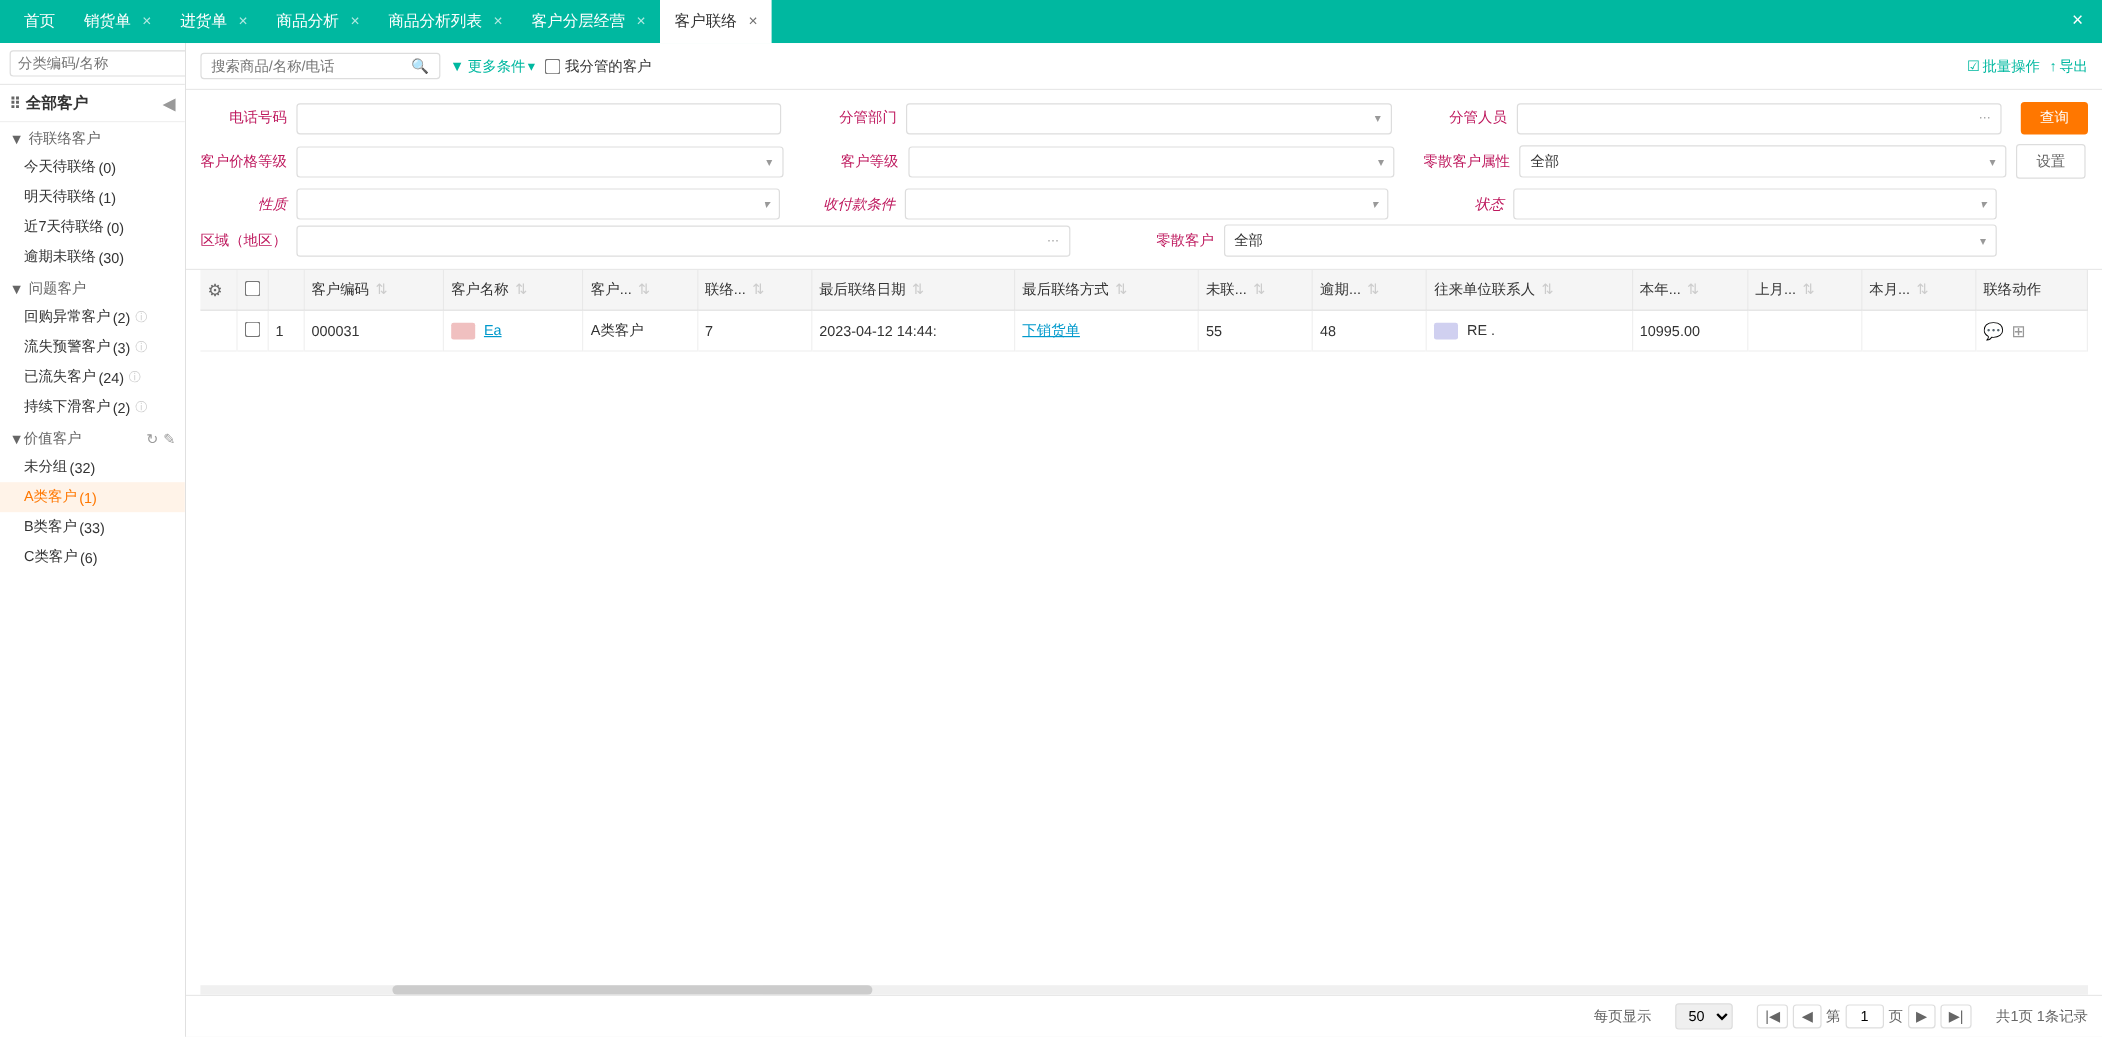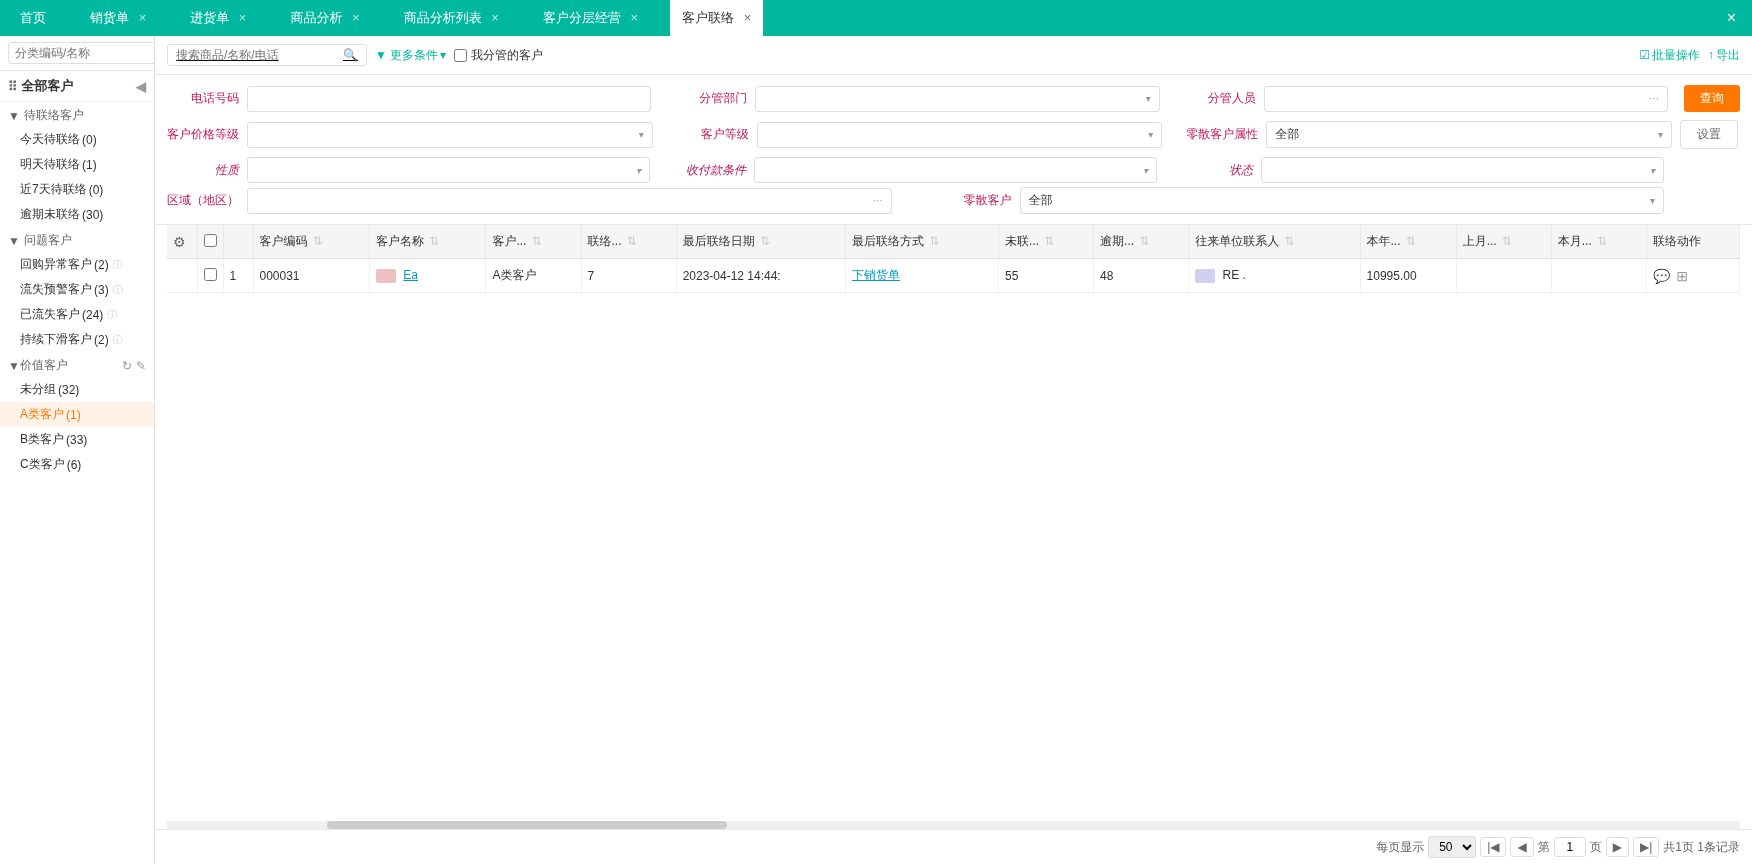--- a/index.html
+++ b/index.html
@@ -1,19 +1,19 @@
 <!DOCTYPE html>
 <html><head>
   <meta charset="utf-8">
   <style>
     * { margin: 0; padding: 0; box-sizing: border-box; }
     body { font-family: 'Microsoft YaHei', sans-serif; font-size: 12px; background: #f0f0f0; width: 1752px; height: 864px; overflow: hidden; }
 
     
-    .top-nav { display: flex; align-items: center; background: #00b8a0; height: 36px; padding: 0 8px; gap: 20px; }
+    .top-nav { display: flex; align-items: center; background: #00b8a0; height: 36px; padding: 0 8px; }
     .top-nav .nav-item { color: #fff; padding: 0 12px; height: 36px; line-height: 36px; cursor: pointer; font-size: 13px; white-space: nowrap; }
     .top-nav .nav-item.active { background: #fff; color: #333; }
     .top-nav .nav-item .close-x { margin-left: 6px; opacity: 0.7; }
     .top-nav .spacer { flex: 1; }
     .top-nav .global-close { color: #fff; font-size: 16px; cursor: pointer; padding: 0 8px; }
 
     
     .main-layout { display: flex; height: calc(864px - 36px); }
 
     
@@ -35,21 +35,21 @@
 
     .sidebar-value-header { display: flex; align-items: center; padding: 5px 8px 3px 8px; color: #666; font-size: 12px; }
     .sidebar-value-header .icons { margin-left: auto; display: flex; gap: 4px; }
     .sidebar-value-header .icons span { cursor: pointer; color: #999; }
 
     
     .content { flex: 1; display: flex; flex-direction: column; background: #fff; overflow: hidden; }
 
     
     .filter-bar { padding: 8px 12px; border-bottom: 1px solid #e8e8e8; display: flex; align-items: center; gap: 8px; background: #fff; }
-    .filter-search { display: flex; align-items: center; border: 1px solid #ddd; border-radius: 3px; padding: 3px 8px; width: 200px; text-decoration: underline; }
+    .filter-search { display: flex; align-items: center; border: 1px solid #ddd; border-radius: 3px; padding: 3px 8px; width: 200px; }
     .filter-search input { border: none; outline: none; font-size: 12px; width: 150px; }
     .filter-search .search-icon { color: #00b8a0; cursor: pointer; }
     .filter-more { display: flex; align-items: center; color: #00b8a0; cursor: pointer; font-size: 12px; }
     .filter-more .filter-icon { margin-right: 3px; }
     .my-customers { display: flex; align-items: center; gap: 4px; font-size: 12px; color: #333; cursor: pointer; }
     .top-right-actions { margin-left: auto; display: flex; gap: 8px; }
     .batch-op { color: #00b8a0; font-size: 12px; cursor: pointer; display: flex; align-items: center; gap: 2px; }
     .export-btn { color: #00b8a0; font-size: 12px; cursor: pointer; display: flex; align-items: center; gap: 2px; }
 
     
@@ -66,21 +66,21 @@
     thead tr { background: #f5f5f5; }
     thead th { padding: 8px 6px; text-align: left; border-bottom: 1px solid #e0e0e0; border-right: 1px solid #e8e8e8; color: #333; font-weight: normal; white-space: nowrap; position: relative; }
     thead th .col-sort { color: #ccc; margin-left: 2px; cursor: pointer; }
     tbody tr { border-bottom: 1px solid #f0f0f0; }
     tbody td { padding: 8px 6px; color: #333; border-right: 1px solid #f0f0f0; white-space: nowrap; }
     .link-text { color: #0099cc; cursor: pointer; text-decoration: underline; }
     .action-icons { display: flex; gap: 6px; }
     .action-icon { color: #999; cursor: pointer; font-size: 14px; }
 
     
-    .bottom-bar { padding: 6px 12px; border-top: 1px solid #e8e8e8; display: flex; align-items: center; justify-content: flex-end; gap: 4px; background: #fff; font-size: 12px; color: #666; }
+    .bottom-bar { padding: 6px 12px; border-top: 1px solid #e8e8e8; display: flex; align-items: center; justify-content: flex-end; gap: 20px; background: #fff; font-size: 12px; color: #666; }
     .page-size-label { color: #666; }
     .page-size-select { border: 1px solid #ddd; border-radius: 3px; padding: 2px 6px; font-size: 12px; }
     .page-nav { display: flex; align-items: center; gap: 4px; }
     .page-nav button { border: 1px solid #ddd; background: #fff; border-radius: 3px; padding: 2px 6px; cursor: pointer; font-size: 12px; color: #666; }
     .page-nav button:disabled { color: #ccc; cursor: default; }
     .page-input { border: 1px solid #ddd; border-radius: 3px; padding: 2px 4px; width: 32px; text-align: center; font-size: 12px; }
     .total-records { color: #666; }
 
     
     .table-container::-webkit-scrollbar { height: 8px; width: 8px; }

